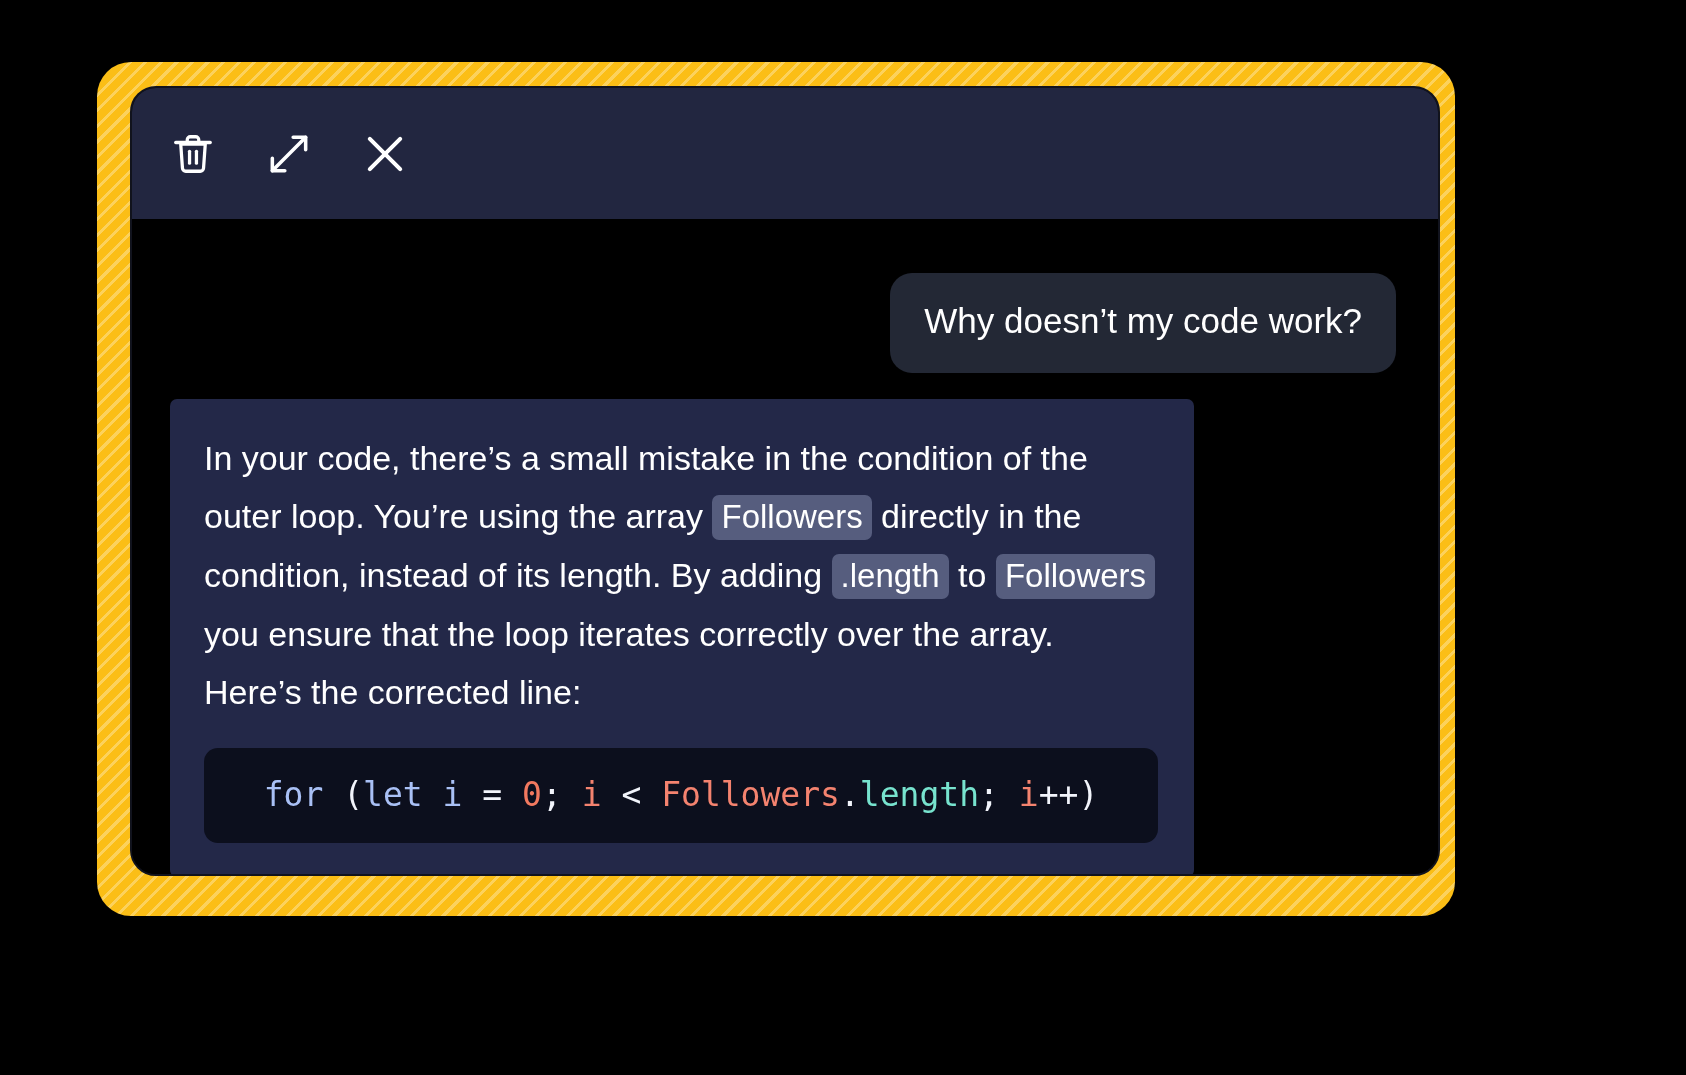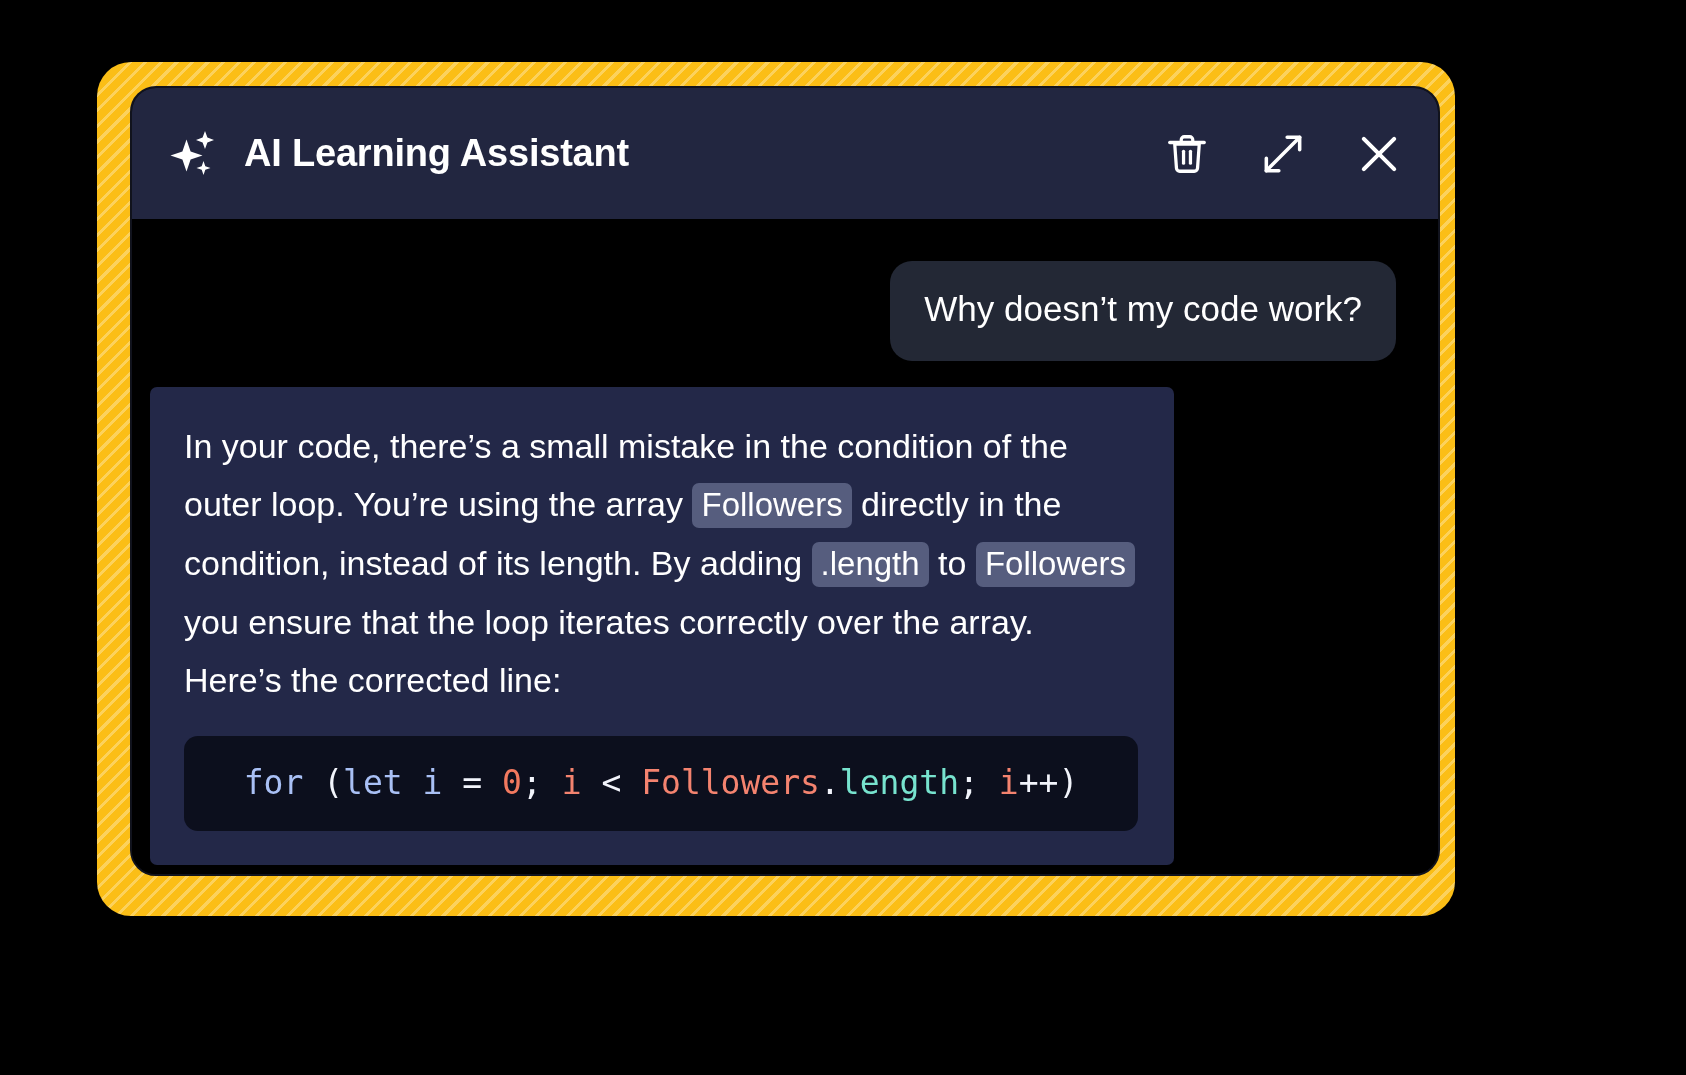--- a/index.html
+++ b/index.html
@@ -101,21 +101,22 @@
     cursor: pointer;
     padding: 0;
   }
   .icon-btn svg { display: block; }
 
   
   .chat-body {
     position: relative;
     height: calc(100% - 131px);
     background: #000000;
-    padding: 42px 38px 0 18px;
+    padding: 42px 38px 0 38px;
+    margin-top: 12px;
   }
 
   .row { display: flex; width: 100%; }
   .row.right { justify-content: flex-end; }
   .row.left  { justify-content: flex-start; }
 
   
   .bubble-user {
     background: #232835;
     color: #ffffff;
@@ -178,30 +179,20 @@
 <body>
 
 <div id="stage">
 
   <div class="yellow-frame"></div>
 
   <div class="window">
 
     <div class="titlebar">
 
-      <div class="title-left">
-        <span class="sparkle-icon">
-          <svg class="sparkle-icon" viewBox="0 0 54 54" xmlns="http://www.w3.org/2000/svg" aria-hidden="true">
-            <path fill="#ffffff" d="M18.5 12.5 L22.6 24.4 L34.5 28.5 L22.6 32.6 L18.5 44.5 L14.4 32.6 L2.5 28.5 L14.4 24.4 Z"></path>
-            <path fill="#ffffff" d="M37 4 L39.4 10.6 L46 13 L39.4 15.4 L37 22 L34.6 15.4 L28 13 L34.6 10.6 Z"></path>
-            <path fill="#ffffff" d="M35.5 34 L37.3 39.2 L42.5 41 L37.3 42.8 L35.5 48 L33.7 42.8 L28.5 41 L33.7 39.2 Z"></path>
-          </svg>
-        </span>
-        <span class="title-text">AI Learning Assistant</span>
-      </div>
 
       <div class="title-actions">
 
         <button class="icon-btn">
           <span>
             <svg width="46" height="46" viewBox="0 0 24 24" fill="none" stroke="#ffffff" stroke-width="1.7" stroke-linecap="round" stroke-linejoin="round">
               <path d="M3 6h18"></path>
               <path d="M9 6V4.6A1.6 1.6 0 0 1 10.6 3h2.8A1.6 1.6 0 0 1 15 4.6V6"></path>
               <path d="M5.6 6.8h12.8l-.9 12.6A1.7 1.7 0 0 1 15.8 21H8.2a1.7 1.7 0 0 1-1.7-1.6L5.6 6.8z"></path>
               <path d="M10.2 10.6v6.2"></path>

